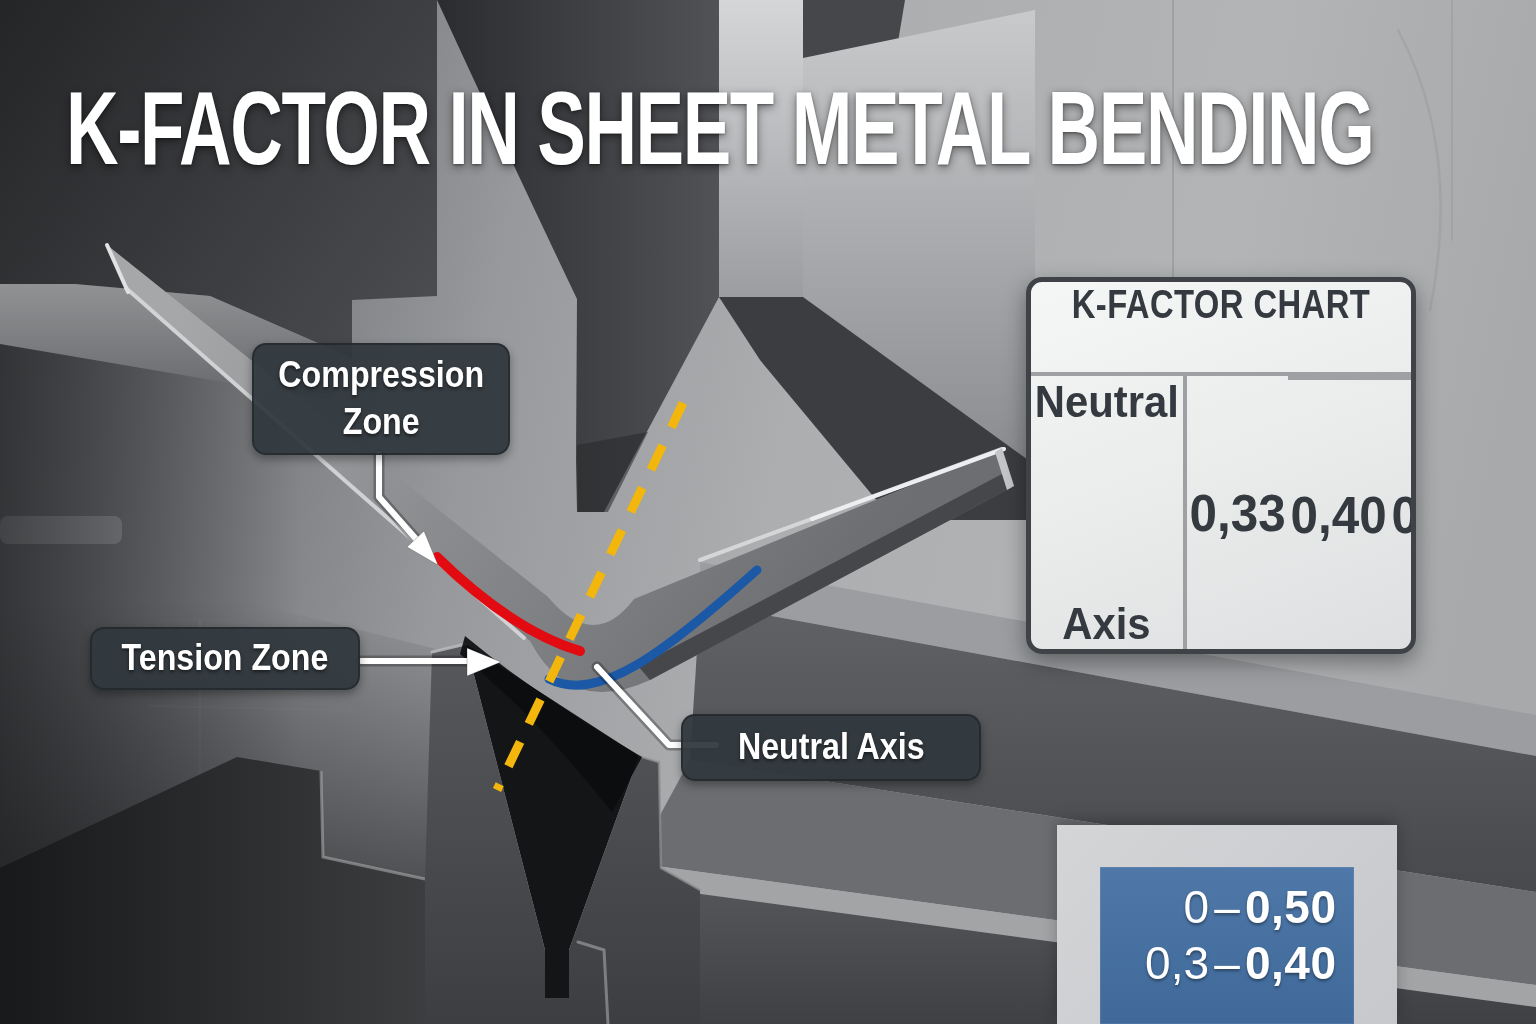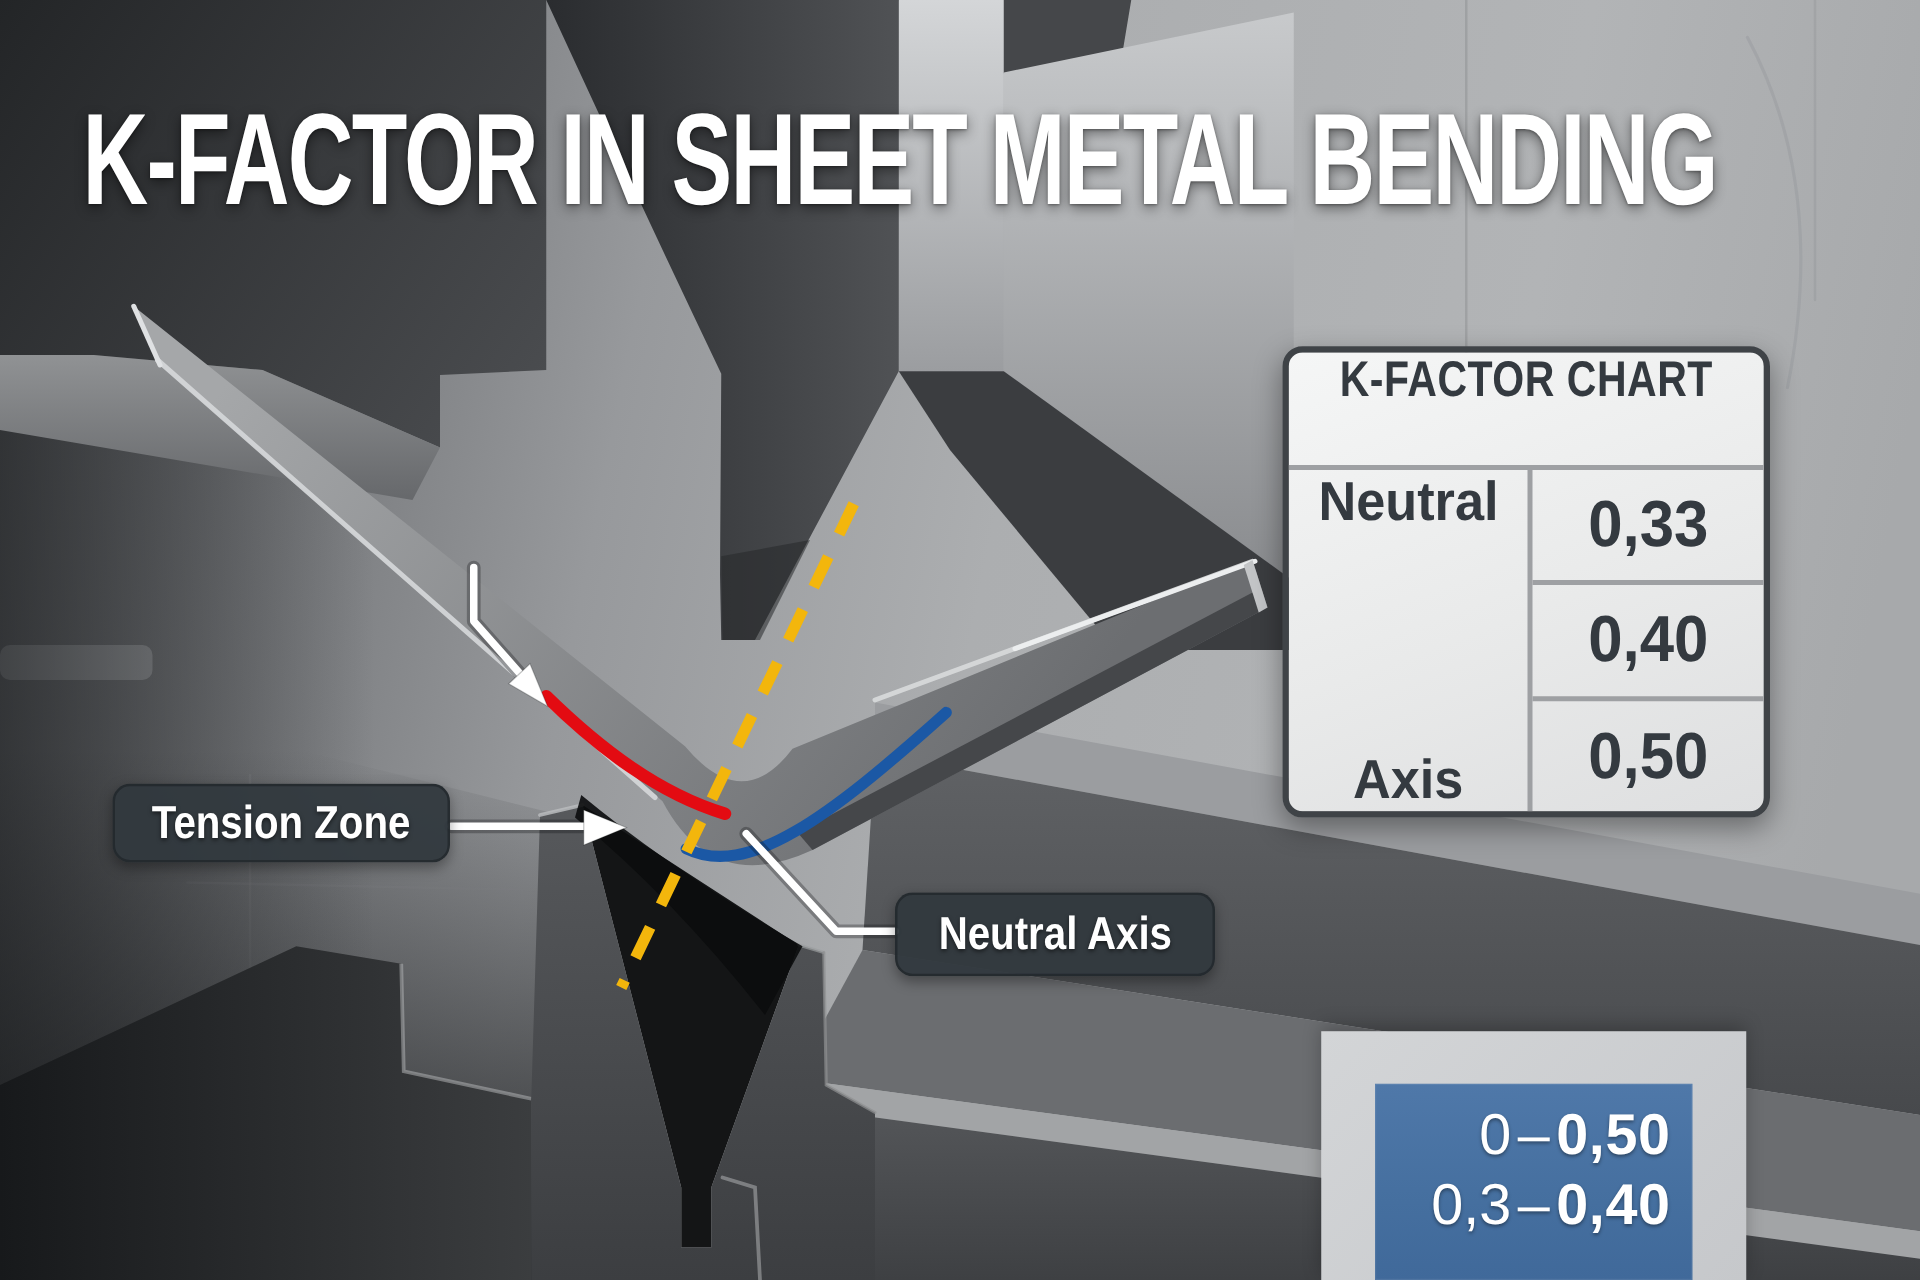--- a/index.html
+++ b/index.html
@@ -16,37 +16,37 @@
   
   .callout{position:absolute;box-sizing:border-box;border-radius:14px;
     background:rgba(49,56,62,.94);border:2px solid rgba(20,24,28,.45);
     box-shadow:0 4px 10px rgba(0,0,0,.35);
     display:flex;flex-direction:column;align-items:center;justify-content:center;
     color:#fff;font-weight:700;font-size:37px;line-height:1.26;
     text-shadow:0 2px 4px rgba(0,0,0,.55);}
   .callout .cond{display:inline-block;transform:scaleX(.87);transform-origin:center;white-space:nowrap;}
   .callout.compression{left:252px;top:343px;width:258px;height:112px;}
   .callout.tension{left:90px;top:627px;width:270px;height:63px;}
-  .callout.neutral{left:716px;top:714px;width:256px;height:67px;}
+  .callout.neutral{left:681px;top:714px;width:300px;height:67px;}
 
   
   .chart-panel{position:absolute;left:1026px;top:277px;width:390px;height:377px;
     box-sizing:border-box;border:5px solid #3f4347;border-radius:16px;overflow:hidden;
     background:linear-gradient(160deg,#f5f6f6 0%,#e9eaea 55%,#dedfe0 100%);
     box-shadow:0 8px 22px rgba(0,0,0,.38);color:#343a40;}
   .chart-header{height:90px;border-bottom:4px solid #9ea0a3;
     display:flex;justify-content:center;
     font-size:40px;font-weight:700;letter-spacing:.5px;}
   .chart-header .cond{display:inline-block;transform:scaleX(.82);white-space:nowrap;}
   .chart-body{display:flex;height:273px;}
   .chart-rowlabel{width:191px;border-right:4px solid #9ea0a3;
     display:flex;flex-direction:column;align-items:center;justify-content:space-between;
     font-size:44px;font-weight:700;line-height:1.16;}
   .chart-rowlabel .cond{display:inline-block;transform:scaleX(.95);white-space:nowrap;}
-  .chart-values{flex:1;display:flex;flex-direction:column;}
+  .chart-values{flex:1;display:flex;flex-direction:row;}
   .chart-cell{flex:1;display:flex;align-items:center;justify-content:center;
     font-size:52px;font-weight:700;}
   .chart-cell + .chart-cell{border-top:4px solid #9ea0a3;}
   .chart-cell .cond{display:inline-block;transform:scaleX(.95);}
 
   
   .range-panel{position:absolute;left:1057px;top:825px;width:340px;height:199px;
     background:linear-gradient(135deg,#d3d5d7,#c6c8cb);
     box-shadow:0 -4px 14px rgba(0,0,0,.25);}
   .range-blue{position:absolute;left:43px;top:42px;width:254px;height:157px;
@@ -192,20 +192,24 @@
       <path d="M379,454 L379,497 L417,540"></path>
       <path d="M361,661 L472,661"></path>
       <path d="M597,667 L669,745 L716,745"></path>
     </g>
     <polygon points="438,565 407,547 424,531" fill="#ffffff" stroke="#101214" stroke-width="1" stroke-opacity=".25"></polygon>
     <polygon points="501,662 467,648 467,676" fill="#ffffff" stroke="#101214" stroke-width="1" stroke-opacity=".25"></polygon>
   </svg>
 
   <h1 class="main-title">K-FACTOR IN SHEET METAL BENDING</h1>
 
+  <div class="callout compression">
+    <span class="cond">Compression</span>
+    <span class="cond">Zone</span>
+  </div>
 
   <div class="callout tension">
     <span class="cond">Tension Zone</span>
   </div>
 
   <div class="callout neutral">
     <span class="cond">Neutral Axis</span>
   </div>
 
   <div class="chart-panel">

